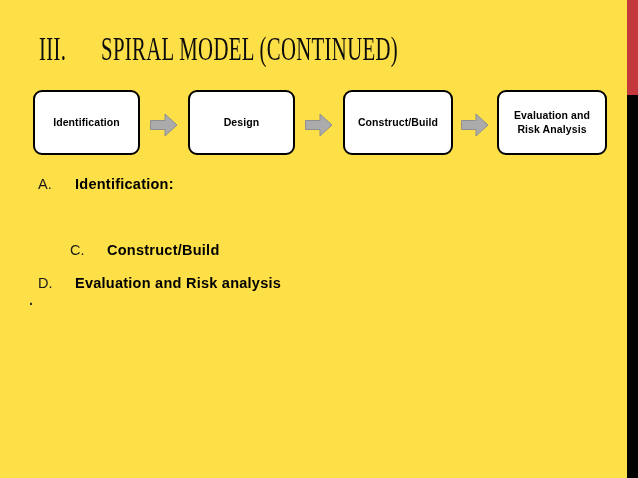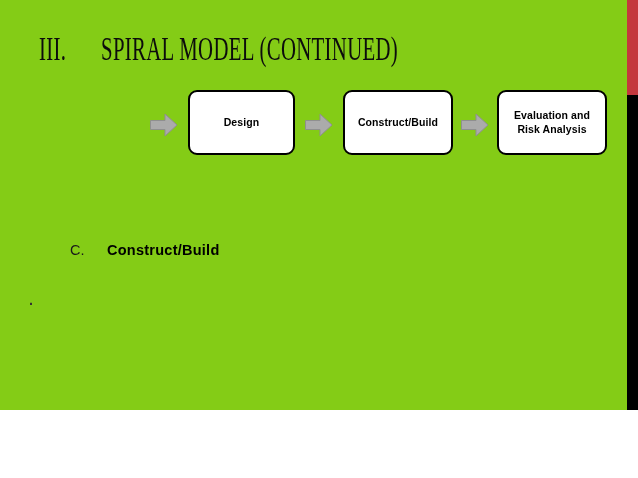--- a/index.html
+++ b/index.html
@@ -3,22 +3,22 @@
 <meta charset="utf-8">
 <style>
   html, body {
     margin: 0;
     padding: 0;
     background: #ffffff;
   }
   .slide {
     position: relative;
     width: 638px;
-    height: 410px;
-    background: #84cc16;
+    height: 478px;
+    background: #fde047;
     overflow: hidden;
     font-family: "Liberation Sans", sans-serif;
     color: var(--text-black, #000);
   }
 
   
   .edge-strip {
     position: absolute;
     top: 0;
     right: 0;
@@ -120,20 +120,23 @@
   }
 </style>
 </head>
 <body>
 
 <div class="slide">
 
   <div class="title-number">III.</div>
   <div class="title-text">SPIRAL MODEL (CONTINUED)</div>
 
+  <div class="flow-box box-0">
+    <span class="flow-box-label">Identification</span>
+  </div>
   <div class="flow-arrow arrow-0">
     <svg width="28" height="24" viewBox="0 0 28 24" xmlns="http://www.w3.org/2000/svg">
       <polygon points="0.5,7.5 15,7.5 15,1 27,12 15,23 15,16.5 0.5,16.5" style="fill:var(--arrow-gray,#ABABAB);stroke:var(--arrow-outline,#8F8F8F);stroke-width:1;stroke-linejoin:round"></polygon>
     </svg>
   </div>
   <div class="flow-box box-1">
     <span class="flow-box-label">Design</span>
   </div>
   <div class="flow-arrow arrow-1">
     <svg width="28" height="24" viewBox="0 0 28 24" xmlns="http://www.w3.org/2000/svg">
@@ -145,22 +148,28 @@
   </div>
   <div class="flow-arrow arrow-2">
     <svg width="28" height="24" viewBox="0 0 28 24" xmlns="http://www.w3.org/2000/svg">
       <polygon points="0.5,7.5 15,7.5 15,1 27,12 15,23 15,16.5 0.5,16.5" style="fill:var(--arrow-gray,#ABABAB);stroke:var(--arrow-outline,#8F8F8F);stroke-width:1;stroke-linejoin:round"></polygon>
     </svg>
   </div>
   <div class="flow-box box-3">
     <span class="flow-box-label">Evaluation and Risk Analysis</span>
   </div>
 
+  <div class="list-row row-0">
+    <span class="list-letter">A.</span><span class="list-text">Identification:</span>
+  </div>
   <div class="list-row row-2">
     <span class="list-letter">C.</span><span class="list-text">Construct/Build</span>
+  </div>
+  <div class="list-row row-3">
+    <span class="list-letter">D.</span><span class="list-text">Evaluation and Risk analysis</span>
   </div>
   <div class="trailing-period">.</div>
 
   <div class="edge-strip">
     <div class="edge-red"></div>
     <div class="edge-black"></div>
   </div>
 
 </div>
 

